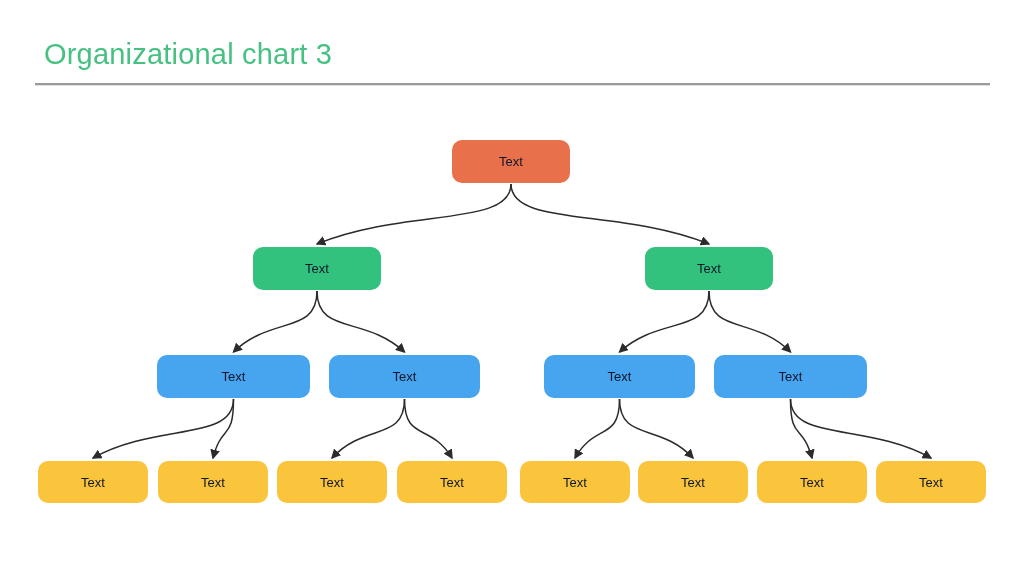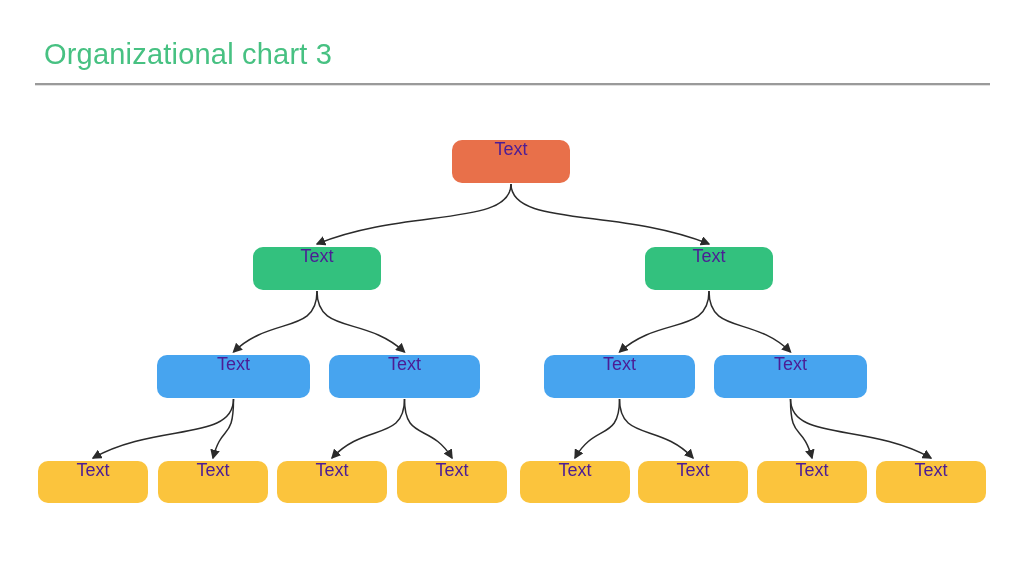--- a/index.html
+++ b/index.html
@@ -41,24 +41,24 @@
     pointer-events: none;
   }
   .edge {
     fill: none;
     stroke-width: 1.5px;
   }
   .node {
     position: absolute;
     border-radius: 10px;
     display: flex;
-    align-items: flex-start;
+    align-items: center;
     justify-content: center;
-    color: #4c1d95;
-    font-size: 18px;
+    color: #0f172a;
+    font-size: 13px;
     line-height: 1;
     user-select: none;
   }
 </style>
 </head>
 <body>
 
 <div class="slide">
 
   <div class="slide-title" style="color: rgb(71, 193, 130);">Organizational chart 3</div>

